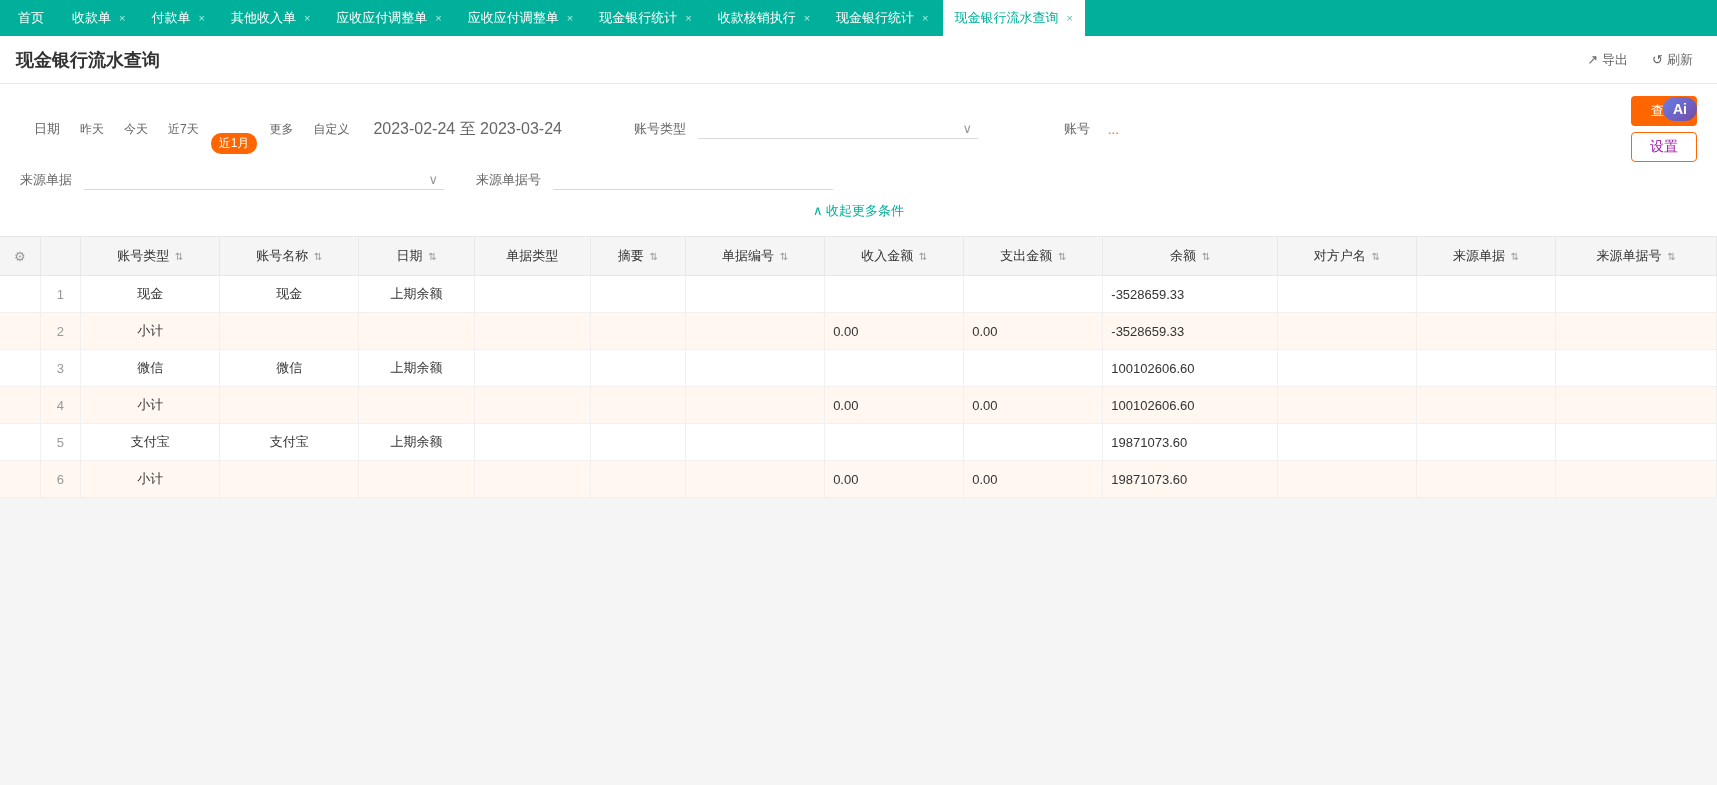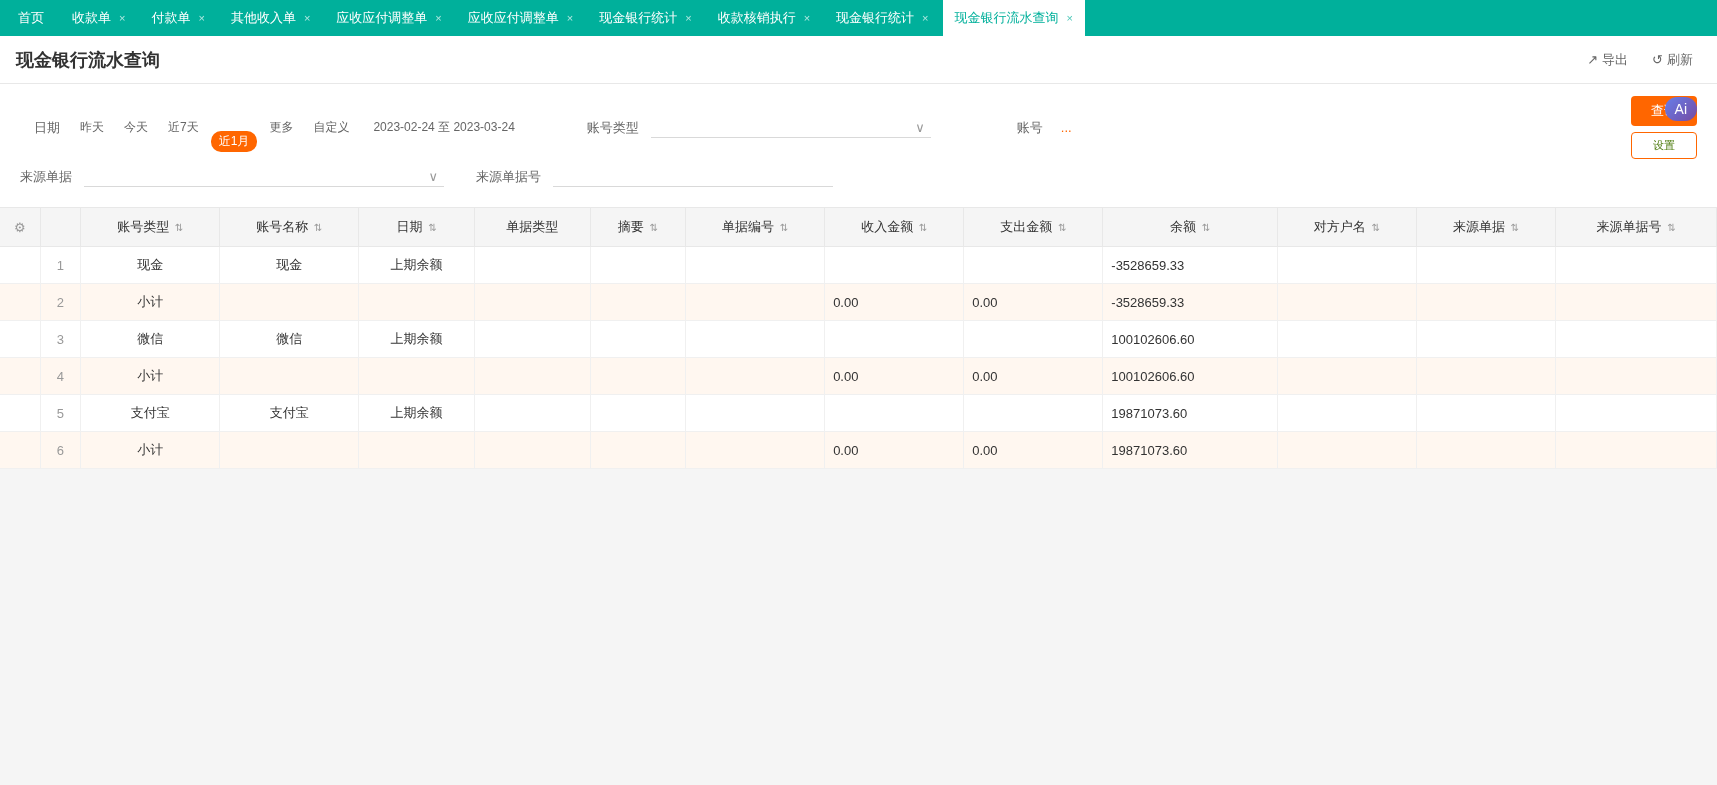--- a/index.html
+++ b/index.html
@@ -64,21 +64,21 @@
     .filter-label { color: #666; min-width: 40px; text-align: right; }
     .filter-date-options { display: flex; align-items: center; gap: 4px; }
     .date-opt {
       padding: 2px 8px;
       border-radius: 10px;
       cursor: pointer;
       color: #666;
       font-size: 12px;
     }
     .date-opt.active { background: #ff6600; color: #fff; margin-top: 28px; }
-    .date-range { color: #666; font-size: 12px; margin-left: 4px; }
+    .date-range { color: #666; font-size: 16px; margin-left: 4px; }
     .filter-select {
       display: flex; align-items: center; gap: 4px;
       border-bottom: 1px solid #d9d9d9;
       padding: 2px 6px;
       min-width: 200px;
       cursor: pointer;
       color: #666;
     }
     .filter-select .arrow { margin-left: auto; color: #999; }
     .filter-input {
@@ -101,26 +101,26 @@
       background: #ff6600;
       color: #fff;
       border: none;
       padding: 6px 20px;
       border-radius: 4px;
       cursor: pointer;
       font-size: 13px;
     }
     .setting-btn {
       background: #fff;
-      color: #4d7c0f;
+      color: #a21caf;
       border: 1px solid #ff6600;
       padding: 5px 16px;
       border-radius: 4px;
       cursor: pointer;
-      font-size: 11px;
+      font-size: 14px;
     }
     .btn-group { display: flex; flex-direction: column; gap: 6px; margin-left: auto; }
     .ellipsis-btn { color: #ff6600; cursor: pointer; padding: 2px 6px; }
 
     
     .table-container {
       background: #fff;
       margin: 0;
       overflow-x: auto;
     }
@@ -156,21 +156,21 @@
 
     .ai-badge {
       position: fixed;
       right: 20px;
       top: 97px;
       background: linear-gradient(135deg, #667eea, #764ba2);
       color: #fff;
       padding: 4px 10px;
       border-radius: 12px;
       font-size: 14px;
-      font-weight: normal;
+      font-weight: bold;
       cursor: pointer;
     }
   </style>
 </head>
 <body>
 
 <div class="top-nav">
   <div class="nav-home">首页</div>
   <div class="nav-tab">
     <span>收款单</span>
@@ -255,20 +255,24 @@
     <span class="filter-label">来源单据</span>
     <div class="filter-select" style="min-width:360px;">
       <span></span>
       <span class="arrow">∨</span>
     </div>
 
     <span style="margin-left:20px;" class="filter-label">来源单据号</span>
     <input class="filter-input" type="text" style="">
   </div>
 
+  <div class="collapse-bar">
+    <span>∧</span>
+    <span>收起更多条件</span>
+  </div>
 </div>
 
 <div class="table-container">
   <table>
     <thead>
       <tr>
         <th class="settings-col">⚙</th>
         <th></th>
         <th>账号类型 <span class="sort-icon">⇅</span></th>
         <th>账号名称 <span class="sort-icon">⇅</span></th>

